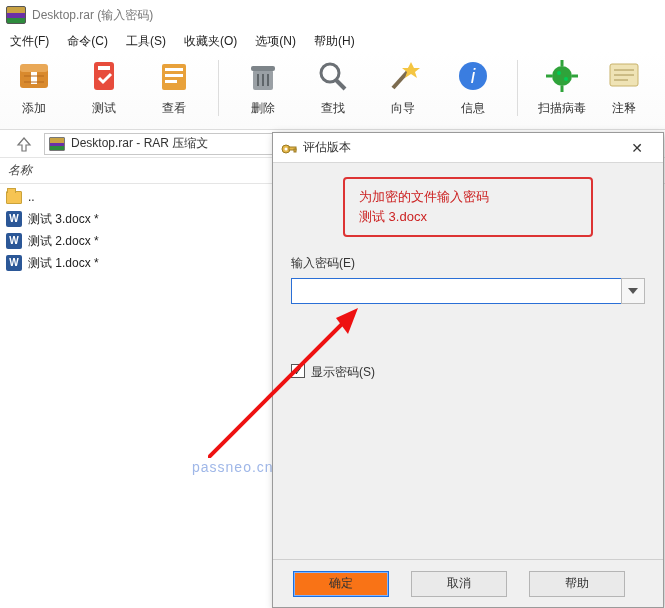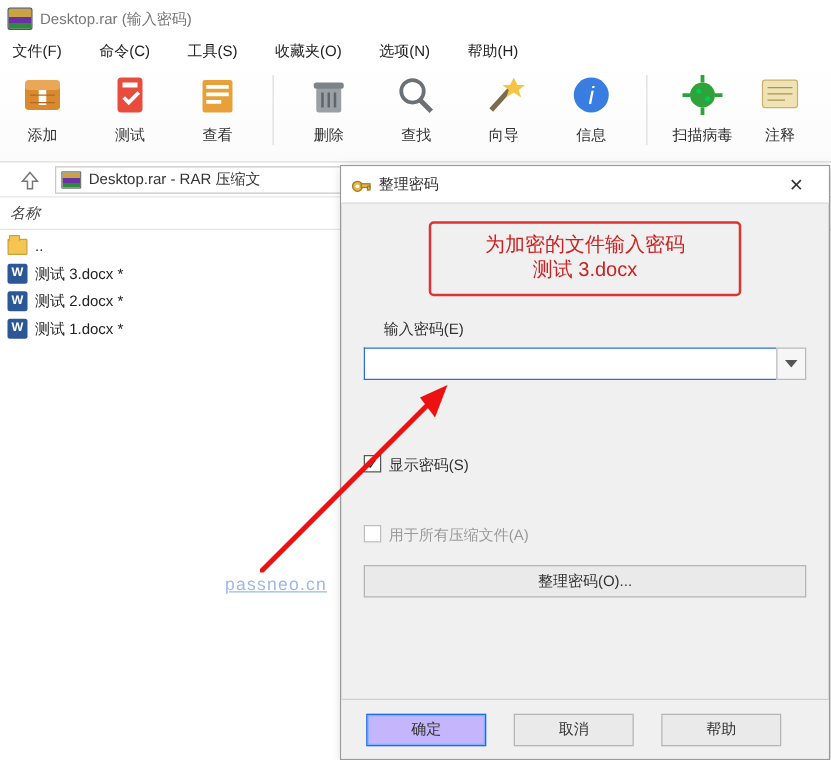--- a/index.html
+++ b/index.html
@@ -5,21 +5,21 @@
   * { box-sizing: border-box; font-family: "Microsoft YaHei", "Segoe UI", sans-serif; }
   html, body { margin:0; padding:0; }
   body { width:665px; height:608px; background:#fff; font-size:12px; color:#333; overflow:hidden; position:relative; }
 
   
   .titlebar { height:30px; display:flex; align-items:center; padding:0 6px; background:#fff; }
   .winrar-icon { width:20px; height:18px; margin-right:6px; background:linear-gradient(#c9a243 0 40%, #6b2fa7 40% 70%, #2e8b3d 70% 100%); border:1px solid #555; border-radius:2px; }
   .titlebar-text { font-size:12px; color:#777; }
 
   
-  .menubar { height:22px; display:flex; align-items:center; padding:0 4px; gap:18px; font-size:12px; color:#222; }
+  .menubar { height:22px; display:flex; align-items:center; padding:0 4px; gap:6px; font-size:12px; color:#222; }
   .menubar span { padding:2px 6px; cursor:default; }
 
   
   .toolbar { height:78px; display:flex; align-items:flex-start; padding:4px 6px 0 6px; gap:14px; border-bottom:1px solid #ddd; background:linear-gradient(#fff,#fbfbfb); }
   .tbtn { width:56px; display:flex; flex-direction:column; align-items:center; gap:4px; cursor:default; }
   .tbtn .ticon { width:44px; height:40px; display:flex; align-items:center; justify-content:center; }
   .tbtn .tlabel { font-size:12px; color:#333; text-align:center; white-space:nowrap; }
   .iconbox { width:40px; height:36px; border-radius:4px; }
   .sep { width:1px; height:56px; background:#ddd; margin:4px 2px 0 2px; }
 
@@ -43,46 +43,46 @@
   .row span.fname { font-size:12px; color:#222; }
 
   
   .dialog { position:absolute; left:272px; top:132px; width:392px; height:476px; background:#f0f0f0; border:1px solid #9a9a9a; box-shadow:2px 2px 8px rgba(0,0,0,.25); }
   .dlg-title { height:30px; background:#fff; display:flex; align-items:center; padding:0 8px; border-bottom:1px solid #d8d8d8; }
   .dlg-title .key-icon { width:16px; height:16px; margin-right:6px; }
   .dlg-title .txt { flex:1; font-size:12px; color:#333; }
   .dlg-close { width:36px; height:28px; display:flex; align-items:center; justify-content:center; font-size:14px; color:#333; cursor:default; }
 
   .dlg-body { padding:14px 18px 10px 18px; position:relative; height:calc(100% - 30px - 48px); }
-  .red-box { border:2px solid #d33; border-radius:4px; padding:8px 14px; margin:0 auto 18px auto; width:250px; text-align:center; color:#c22; font-size:16px; line-height:20px; }
+  .red-box { border:2px solid #d33; border-radius:4px; padding:8px 14px; margin:0 auto 18px auto; width:250px; text-align:left; color:#c22; font-size:13px; line-height:20px; }
   .red-box div { white-space:nowrap; }
 
-  .field-label { font-size:12px; color:#333; margin:4px 0 6px 16px; }
+  .field-label { font-size:12px; color:#333; margin:4px 0 6px 0; }
   .combo { display:flex; height:26px; }
   .combo input { flex:1; border:1px solid #2a6fd6; border-right:none; outline:none; padding:0 6px; font-size:12px; }
   .combo .caret { width:24px; border:1px solid #b9b9b9; background:#f6f6f6; display:flex; align-items:center; justify-content:center; }
 
   .chkgroup { margin-top:60px; font-size:12px; color:#333; }
   .chkrow { display:flex; align-items:flex-start; gap:6px; height:22px; margin-bottom:6px; }
   .chkbox { width:14px; height:14px; border:1px solid #555; background:#fff; display:flex; align-items:center; justify-content:center; font-size:11px; }
   .chkbox.checked::after { content:"✓"; color:#111; }
   .chk-disabled { color:#9a9a9a; }
   .chk-disabled .chkbox { border-color:#bdbdbd; }
 
   .fullbtn { margin-top:10px; height:26px; width:100%; border:1px solid #b5b5b5; background:#eaeaea; font-size:12px; display:flex; align-items:center; justify-content:center; }
 
   .dlg-buttons { position:absolute; left:0; right:0; bottom:0; height:48px; border-top:1px solid #cfcfcf; display:flex; align-items:center; justify-content:flex-start; gap:22px; padding:0 20px; background:#f0f0f0; }
   .btn { width:96px; height:26px; border:1px solid #b5b5b5; background:#eaeaea; font-size:12px; display:flex; align-items:center; justify-content:center; }
-  .btn.focus { border:1px solid #1a6fe0; box-shadow:0 0 0 1px #7fb3ff inset; background:#c4b5fd; }
+  .btn.focus { border:1px solid #1a6fe0; box-shadow:0 0 0 1px #7fb3ff inset; background:#f97316; }
 
   
   .arrow { position:absolute; left:-65px; top:125px; width:170px; height:170px; pointer-events:none; }
 
   
-  .watermark { position:absolute; left:180px; top:459px; color:#9fb7e8; font-size:14px; letter-spacing:1px;text-decoration:underline; }
+  .watermark { position:absolute; left:192px; top:459px; color:#9fb7e8; font-size:14px; letter-spacing:1px; }
 
   
   .rightsliver { position:absolute; right:0; top:192px; width:12px; height:220px; border-left:1px solid #dcdcdc; background:#fff; }
   .sliverbit { position:absolute; right:1px; font-size:11px; color:#666; }
 </style>
 </head>
 <body>
 
 <div class="titlebar">
   <div class="winrar-icon"></div>
@@ -243,21 +243,21 @@
 </div>
 
 <div class="dialog">
   <div class="dlg-title">
     <svg class="key-icon" viewBox="0 0 16 16">
         <circle cx="5" cy="9" r="4" fill="#e6b84b" stroke="#9b7a23"></circle>
         <circle cx="5" cy="9" r="1.5" fill="#fff"></circle>
         <rect x="8" y="7" width="7" height="3" fill="#e6b84b" stroke="#9b7a23"></rect>
         <rect x="13" y="9" width="2" height="3" fill="#e6b84b" stroke="#9b7a23"></rect>
       </svg>
-    <span class="txt">整理密码</span>
+    <span class="txt">评估版本</span>
     <div class="dlg-close">
       <span>✕</span>
     </div>
   </div>
 
   <div class="dlg-body">
     <div class="red-box">
       <div>为加密的文件输入密码</div>
       <div>测试 3.docx</div>
     </div>
@@ -276,27 +276,20 @@
       <line x1="0" y1="170" x2="140" y2="30" stroke="#e11" stroke-width="4"></line>
       <polygon points="150,20 128,30 140,46" fill="#e11"></polygon>
     </svg>
 
     <div class="chkgroup">
       <div class="chkrow">
         <div class="chkbox checked"></div>
         <span>显示密码(S)</span>
       </div>
       <div style="height:28px"></div>
-      <div class="chkrow chk-disabled">
-        <div class="chkbox"></div>
-        <span>用于所有压缩文件(A)</span>
-      </div>
-      <div class="fullbtn">
-        <span>整理密码(O)...</span>
-      </div>
     </div>
   </div>
 
   <div class="dlg-buttons">
     <div class="btn focus">
         <span>确定</span>
       </div>
     <div class="btn">
         <span>取消</span>
       </div>

